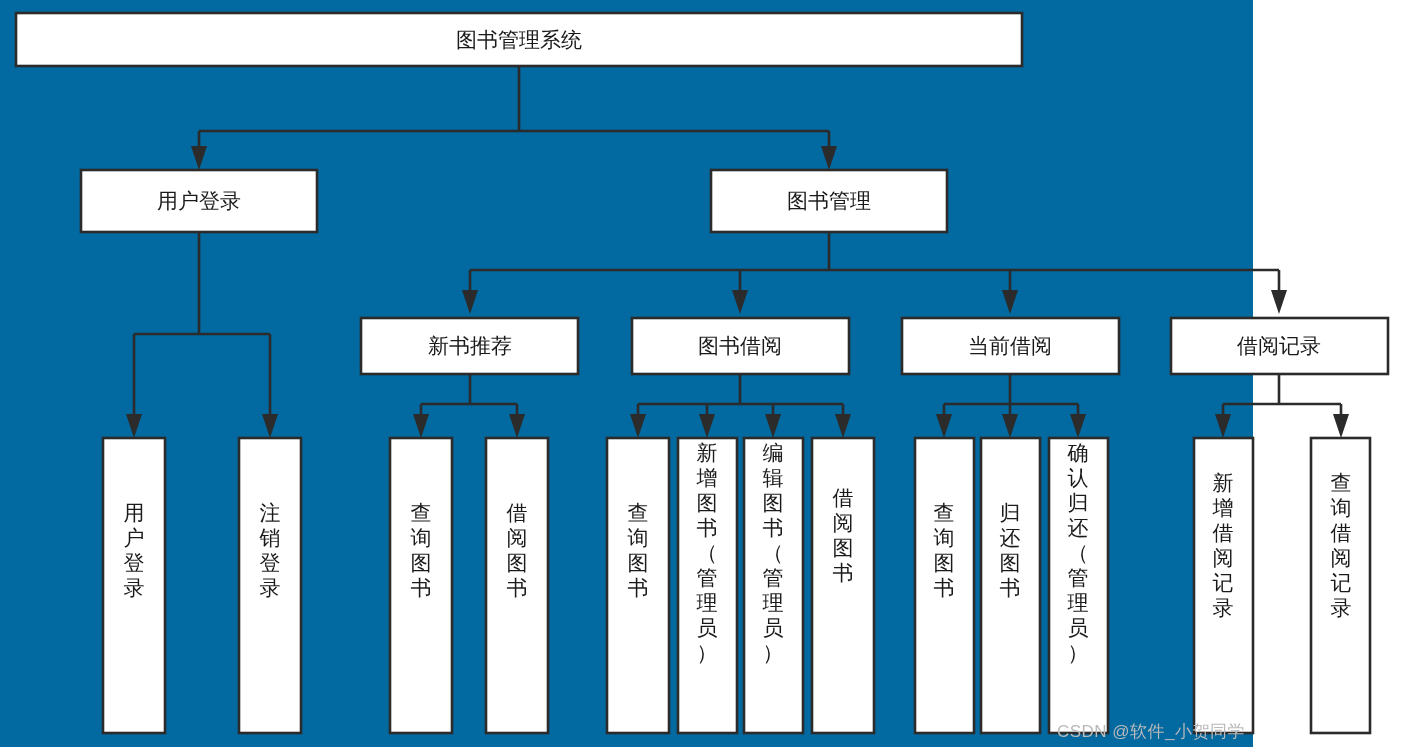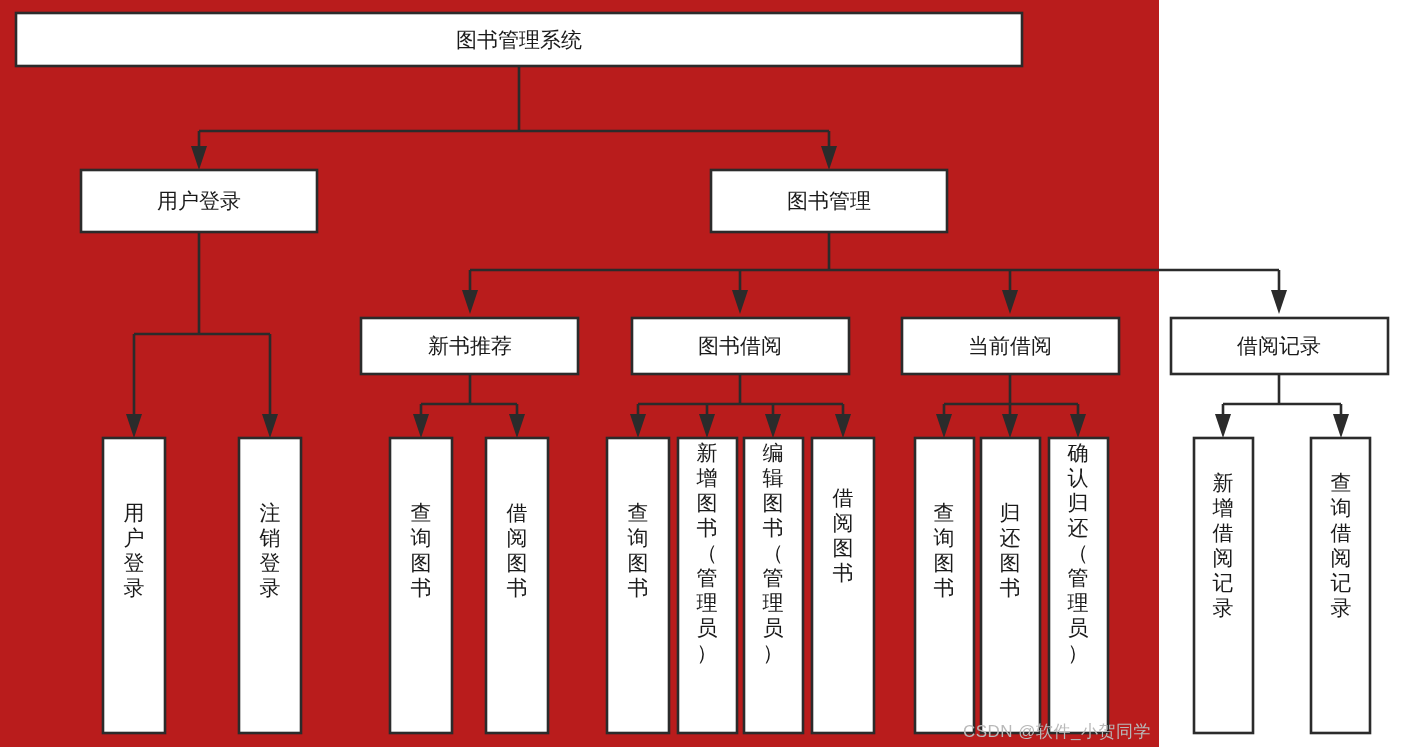--- a/index.html
+++ b/index.html
@@ -9,23 +9,23 @@
   }
   body {
     width: 1405px;
     height: 747px;
     font-family: "Liberation Sans", "DejaVu Sans", sans-serif;
     overflow: hidden;
     position: relative;
   }
   #diagram-root {
     position: relative;
-    width: 1159px;
+    width: 1253px;
     height: 747px;
-    background: #b91c1c;
+    background: #0369a1;
   }
   svg.diagram-svg {
     position: absolute;
     left: 0;
     top: 0;
     width: 1405px;
     height: 747px;
   }
   .node-box {
     fill: #ffffff;

